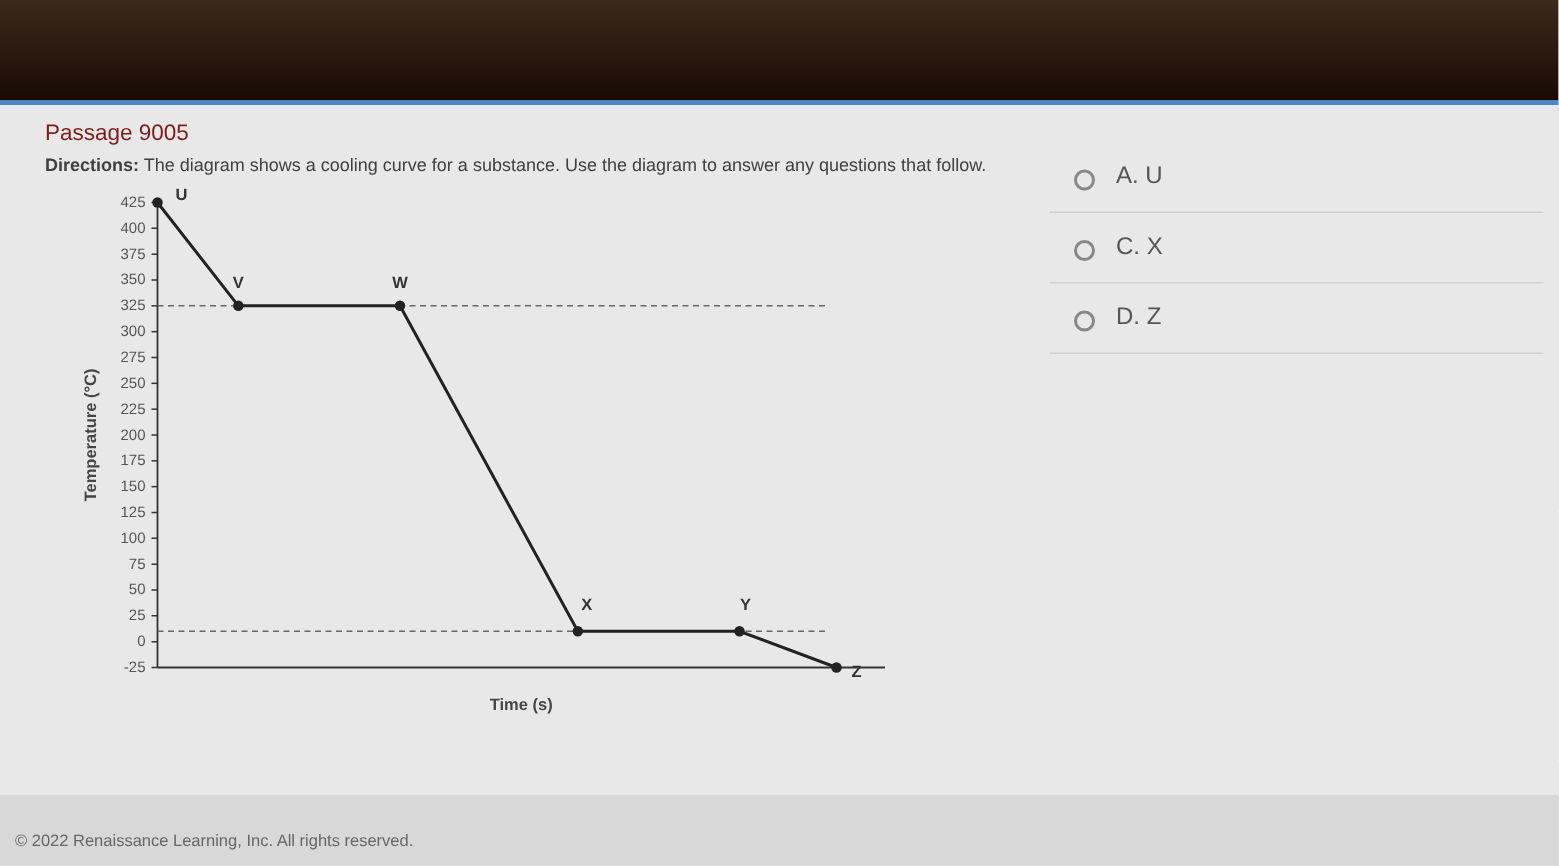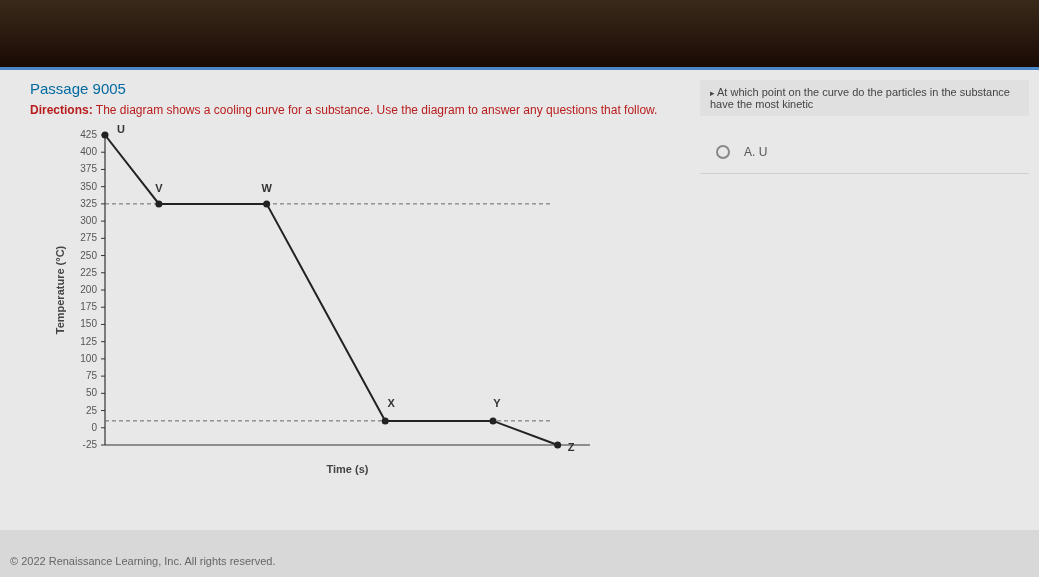--- a/index.html
+++ b/index.html
@@ -20,26 +20,26 @@
     display: flex;
     background: #e8e8e8;
     height: 460px;
   }
   .left-panel {
     width: 700px;
     padding: 10px 20px 10px 30px;
   }
   .passage-title {
     font-size: 15px;
-    color: #0369a1;
+    color: #7f1d1d;
     margin-bottom: 6px;
   }
   .directions {
     font-size: 12px;
-    color: #b91c1c;
+    color: #404040;
     margin-bottom: 8px;
   }
   .directions b { font-weight: bold; }
   .chart-wrap {
     position: relative;
     width: 560px;
     height: 360px;
     margin-left: 20px;
   }
   svg { display: block; }
@@ -55,25 +55,25 @@
   }
   .question::before {
     content: "▸ ";
     font-size: 9px;
   }
   .options {
     margin-top: 15px;
   }
   .opt {
     display: flex;
-    align-items: flex-start;
+    align-items: flex-end;
     padding: 14px 16px;
     border-bottom: 1px solid #d0d0d0;
     cursor: pointer;
-    font-size: 12px;
+    font-size: 16px;
     color: #555;
   }
   .radio {
     width: 14px;
     height: 14px;
     border: 2px solid #888;
     border-radius: 50%;
     margin-right: 14px;
     flex-shrink: 0;
   }
@@ -158,24 +158,31 @@
           <text x="447" y="281.8888888888889" text-anchor="middle" class="point-label">Y</text>
           <circle cx="507.6666666666667" cy="320" r="3.5" fill="#222"></circle>
           <text x="517.6666666666667" y="326" text-anchor="start" class="point-label">Z</text>
           <text x="297.5" y="348" text-anchor="middle" class="axis-label">Time (s)</text>
           <text x="0" y="0" text-anchor="middle" class="axis-label" transform="translate(14 165) rotate(-90)">Temperature (°C)</text>
         </svg>
     </div>
   </div>
 
   <div class="right-panel">
-    <div class="question">At which point on the curve do the particles in the substance have the most kinetic</div>
     <div class="options" id="options">
         <div class="opt">
           <span class="radio"></span>
           <span>A. U</span>
+        </div>
+        <div class="opt">
+          <span class="radio"></span>
+          <span>C. X</span>
+        </div>
+        <div class="opt">
+          <span class="radio"></span>
+          <span>D. Z</span>
         </div>
       </div>
   </div>
 
 </div>
 
 <div class="footer">© 2022 Renaissance Learning, Inc. All rights reserved.</div>
 
 </body></html>

